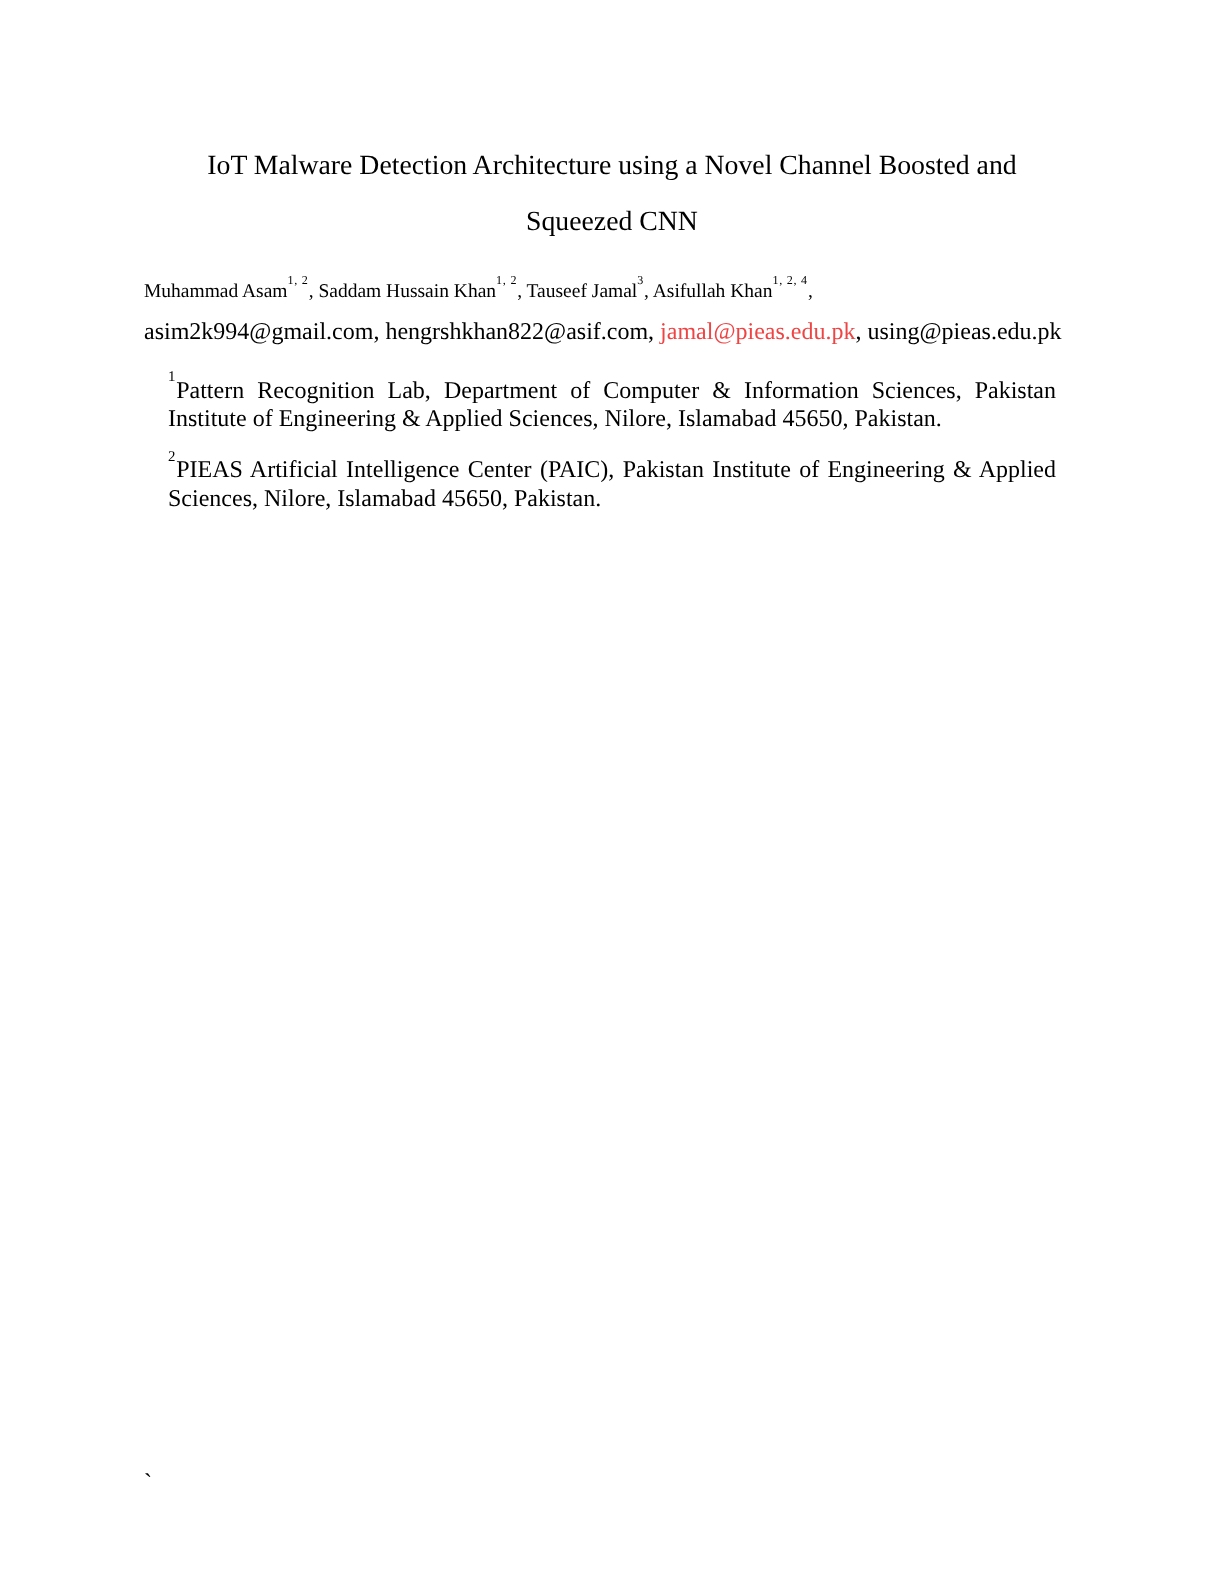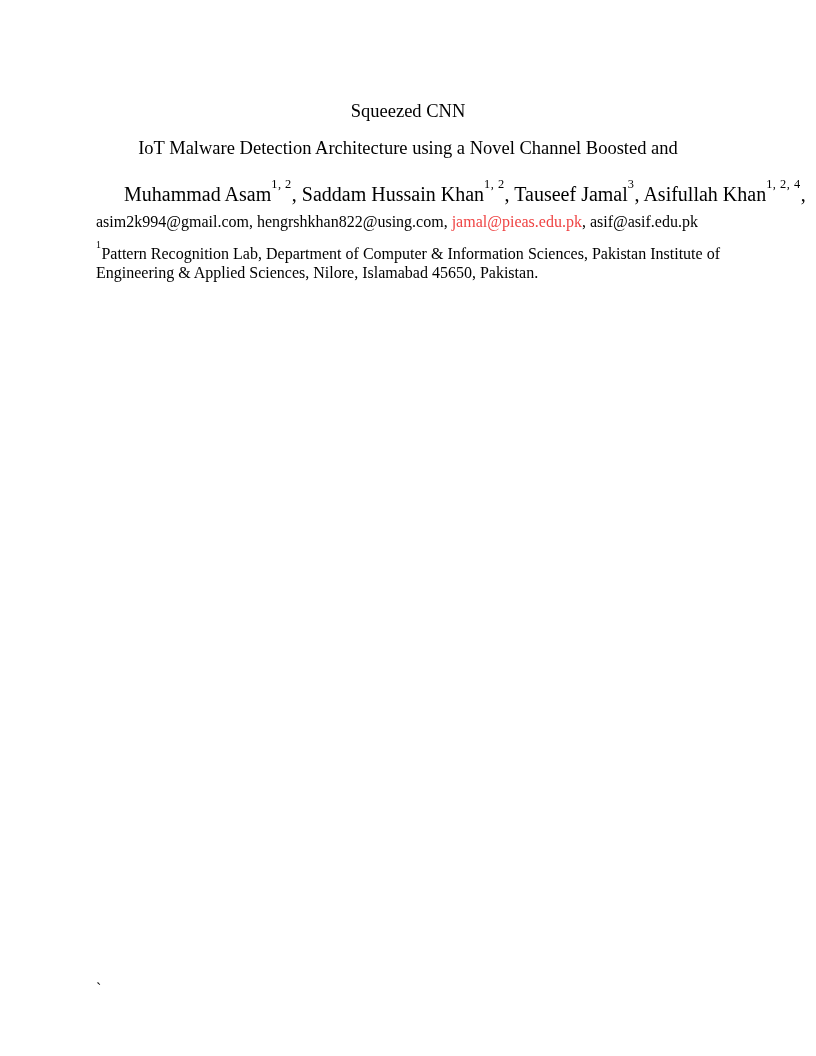--- a/index.html
+++ b/index.html
@@ -23,24 +23,23 @@
   }
   .title {
     margin-top: 93px;
     font-size: 18.5px;
     line-height: 37px;
     text-align: center;
     color: #000000;
   }
   .byline {
     margin-top: 13px;
-    font-size: 20px;
+    font-size: 13px;
     line-height: 28px;
     white-space: nowrap;
-    margin-left: 28px;
   }
   .email-line {
     font-size: 16px;
     line-height: 28px;
     white-space: nowrap;
   }
   sup.auth-sup {
     font-size: 0.62em;
     line-height: 0;
     position: relative;
@@ -51,47 +50,48 @@
     color: #000000;
     cursor: pointer;
   }
   .affiliations {
     margin-top: 9px;
     font-size: 16px;
     line-height: 18.6px;
     text-align: justify;
   }
   .affiliations p {
-    margin: 0;
+    margin: 16px;
   }
   .footer-mark {
     position: absolute;
     left: 96px;
     top: 981px;
     font-size: 16px;
     line-height: 16px;
   }
 </style>
 </head>
 <body>
 
 <div class="page">
 
   <div class="title">
+    <div>IoT Malware Detection Architecture using a Novel Channel Boosted and</div>
     <div>Squeezed CNN</div>
-    <div>IoT Malware Detection Architecture using a Novel Channel Boosted and</div>
   </div>
 
   <div class="byline">
     <span>Muhammad Asam</span><sup class="auth-sup">1, 2</sup><span>, </span><span>Saddam Hussain Khan</span><sup class="auth-sup">1, 2</sup><span>, </span><span>Tauseef Jamal</span><sup class="auth-sup">3</sup><span>, </span><span>Asifullah Khan</span><sup class="auth-sup">1, 2, 4</sup><span>,</span>
   </div>
 
   <div class="email-line">
-    <a class="email-link" style="color: rgb(0, 0, 0);">asim2k994@gmail.com</a><span>, </span><a class="email-link" style="color: rgb(0, 0, 0);">hengrshkhan822@using.com</a><span>, </span><a class="email-link" style="color: #ef4444;">jamal@pieas.edu.pk</a><span>, </span><a class="email-link" style="color: rgb(0, 0, 0);">asif@asif.edu.pk</a><span></span>
+    <a class="email-link" style="color: rgb(0, 0, 0);">asim2k994@gmail.com</a><span>, </span><a class="email-link" style="color: rgb(0, 0, 0);">hengrshkhan822@asif.com</a><span>, </span><a class="email-link" style="color: #ef4444;">jamal@pieas.edu.pk</a><span>, </span><a class="email-link" style="color: rgb(0, 0, 0);">using@pieas.edu.pk</a><span></span>
   </div>
 
   <div class="affiliations">
     <p><sup class="auth-sup">1</sup><span>Pattern Recognition Lab, Department of Computer &amp; Information Sciences, Pakistan Institute of Engineering &amp; Applied Sciences, Nilore, Islamabad 45650, Pakistan.</span></p>
+    <p><sup class="auth-sup">2</sup><span>PIEAS Artificial Intelligence Center (PAIC), Pakistan Institute of Engineering &amp; Applied Sciences, Nilore, Islamabad 45650, Pakistan.</span></p>
   </div>
 
 </div>
 
 <div class="footer-mark">`</div>
 
 </body></html>

